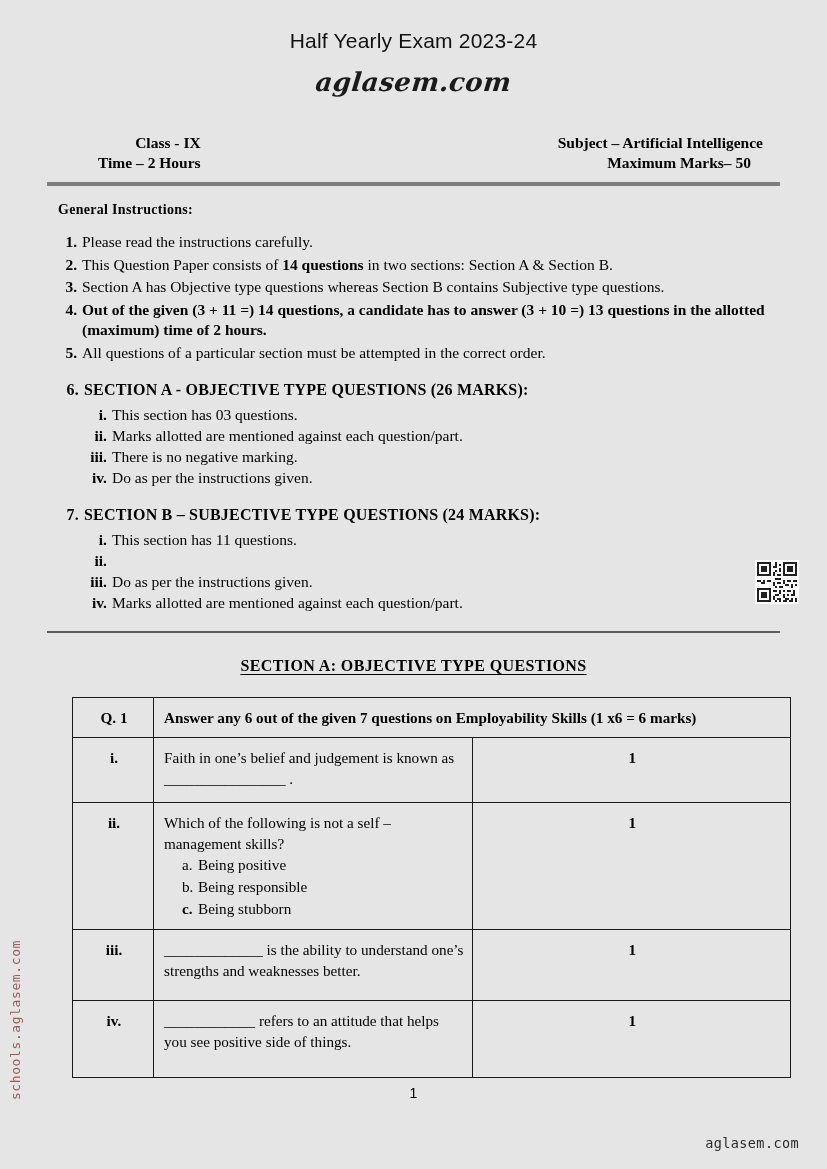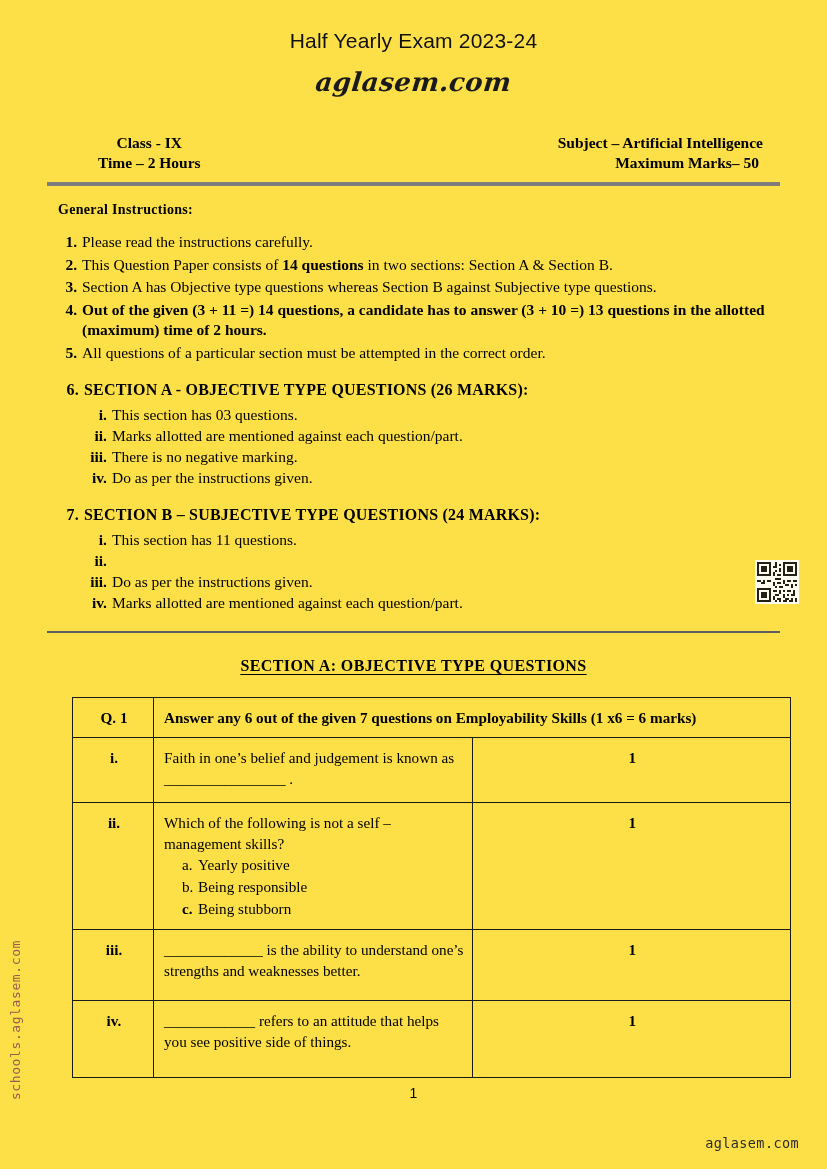--- a/index.html
+++ b/index.html
@@ -8,21 +8,21 @@
     background: #ffffff;
   }
   body {
     font-family: "Liberation Serif", serif;
     color: #000000;
   }
   .page {
     position: relative;
     width: 827px;
     height: 1169px;
-    background: #fde047;
+    background: #e5e5e5;
     overflow: hidden;
     box-sizing: border-box;
   }
 
   
   .header-block {
     padding-top: 28px;
     text-align: center;
   }
   .exam-title {
@@ -51,23 +51,23 @@
 
   
   .meta-row {
     margin: 36px 62px 0 62px;
     display: flex;
     justify-content: space-between;
     font-weight: 700;
     font-size: 15.5px;
     line-height: 20px;
   }
-  .meta-left { padding-left: 36px; text-align: center; }
+  .meta-left { padding-left: 36px; text-align: right; }
   .meta-right { text-align: right; padding-right: 2px; }
-  .meta-right .line2 { margin-right: 4px; }
+  .meta-right .line2 { margin-right: 12px; }
 
   .rule-thick {
     margin: 9px 47px 0 47px;
     height: 4px;
     background: #7d7d7d;
   }
   .rule-thin {
     margin: 0 47px;
     height: 2px;
     background: #5e5e5e;
@@ -236,21 +236,21 @@
       <span class="ins-text">Please read the instructions carefully.</span>
     </div>
 
     <div class="ins-item">
       <span class="ins-num">2.</span>
       <span class="ins-text"><span>This Question Paper consists of </span><b>14 questions</b><span> in two sections: Section A &amp; Section B.</span></span>
     </div>
 
     <div class="ins-item">
       <span class="ins-num">3.</span>
-      <span class="ins-text">Section A has Objective type questions whereas Section B against Subjective type questions.</span>
+      <span class="ins-text">Section A has Objective type questions whereas Section B contains Subjective type questions.</span>
     </div>
 
     <div class="ins-item bold">
       <span class="ins-num">4.</span>
       <span class="ins-text">Out of the given (3 + 11 =) 14 questions, a candidate has to answer (3 + 10 =) 13 questions in the allotted (maximum) time of 2 hours.</span>
     </div>
 
     <div class="ins-item">
       <span class="ins-num">5.</span>
       <span class="ins-text">All questions of a particular section must be attempted in the correct order.</span>
@@ -384,21 +384,21 @@
           <div class="cellpad-i">Faith in one’s belief and judgement is known as ________________ .</div>
         </td>
         <td class="col-marks">1</td>
       </tr>
 
       <tr>
         <td class="col-no">ii.</td>
         <td>
           <div>Which of the following is not a self – management skills?</div>
           <ul class="opt-list">
-            <li><span class="opt-letter">a.</span><span>Yearly positive</span></li>
+            <li><span class="opt-letter">a.</span><span>Being positive</span></li>
             <li><span class="opt-letter">b.</span><span>Being responsible</span></li>
             <li><span class="opt-letter b">c.</span><span>Being stubborn</span></li>
           </ul>
         </td>
         <td class="col-marks">1</td>
       </tr>
 
       <tr>
         <td class="col-no">iii.</td>
         <td>

